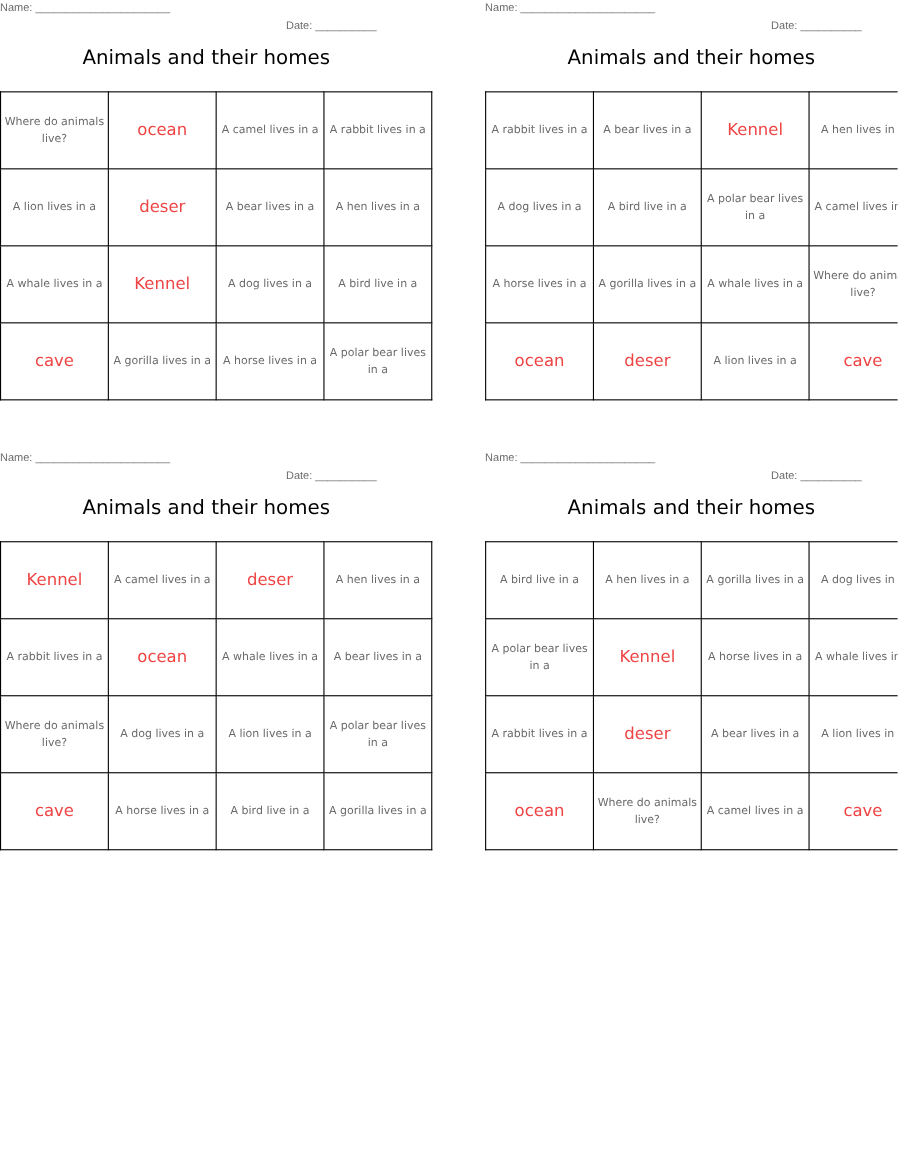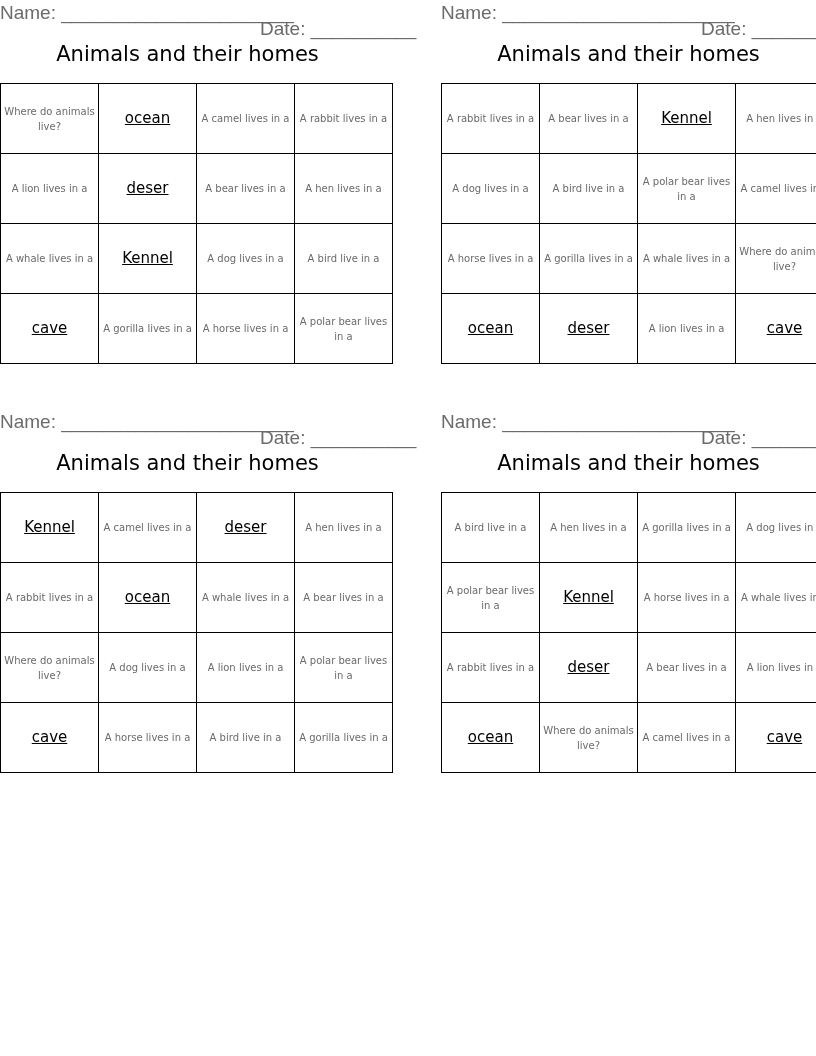--- a/index.html
+++ b/index.html
@@ -1,29 +1,29 @@
 <!DOCTYPE html>
 <html><head>
 <meta charset="utf-8">
 <style>
   html, body { margin: 0; padding: 0; background: #ffffff; }
   body { width: 816px; height: 1056px; position: relative; overflow: hidden; }
   .card { position: absolute; width: 375px; }
   .header { position: absolute; top: 0; left: 0; width: 375px; height: 22px;
-    font-family: "Liberation Sans", sans-serif; font-size: 19px; color: #6b6b6b; padding-left: 24px; }
+    font-family: "Liberation Sans", sans-serif; font-size: 10px; color: #6b6b6b; padding-left: 24px; }
   .hdr-name { position: absolute; left: 0; top: 2px; white-space: pre; }
   .hdr-date { position: absolute; left: 260px; top: 18px; white-space: pre; }
   .title { position: absolute; top: 42px; left: 0; width: 375px; text-align: center;
-    font-family: "DejaVu Sans", sans-serif; font-size: 21px; color: #000; }
+    font-family: "DejaVu Sans", sans-serif; font-size: 18px; color: #000; }
   .grid { position: absolute; top: 83px; left: 0; width: 375px; height: 280px;
     border-collapse: collapse; table-layout: fixed; }
   .grid td { border: 1px solid #000; width: 93px; height: 69px; text-align: center;
     vertical-align: middle; padding: 0 2px; font-family: "DejaVu Sans", sans-serif;
     font-size: 10px; color: #6a6a6a; line-height: 15px; }
-  .grid td.big { font-size: 15px; color: #000000; text-decoration: underline; }
+  .grid td.big { font-size: 15px; color: #ef4444; }
 </style>
 </head>
 <body>
 
 <div id="cards">
     <div class="card" style="left: 0px; top: 0px;">
       <div class="header">
         <span class="hdr-name">Name: ______________________</span>
         <span class="hdr-date">Date: __________</span>
       </div>

